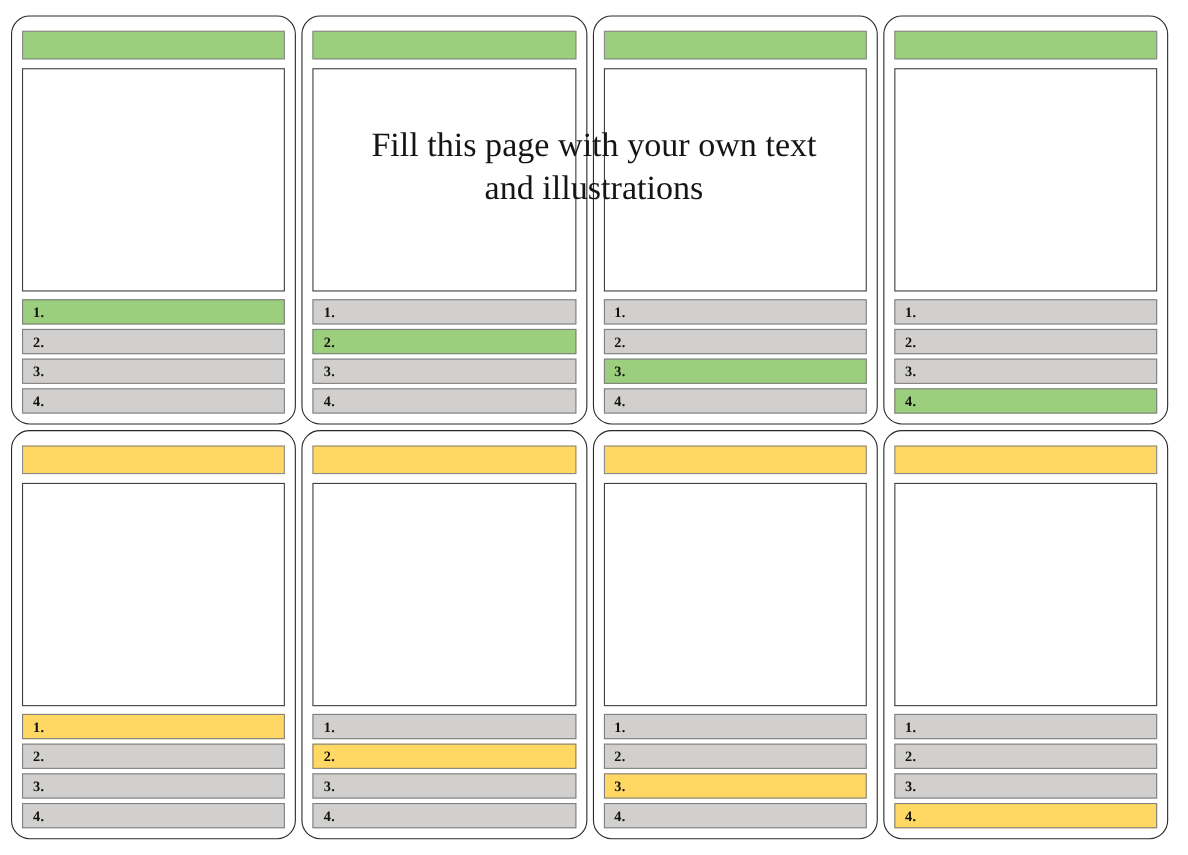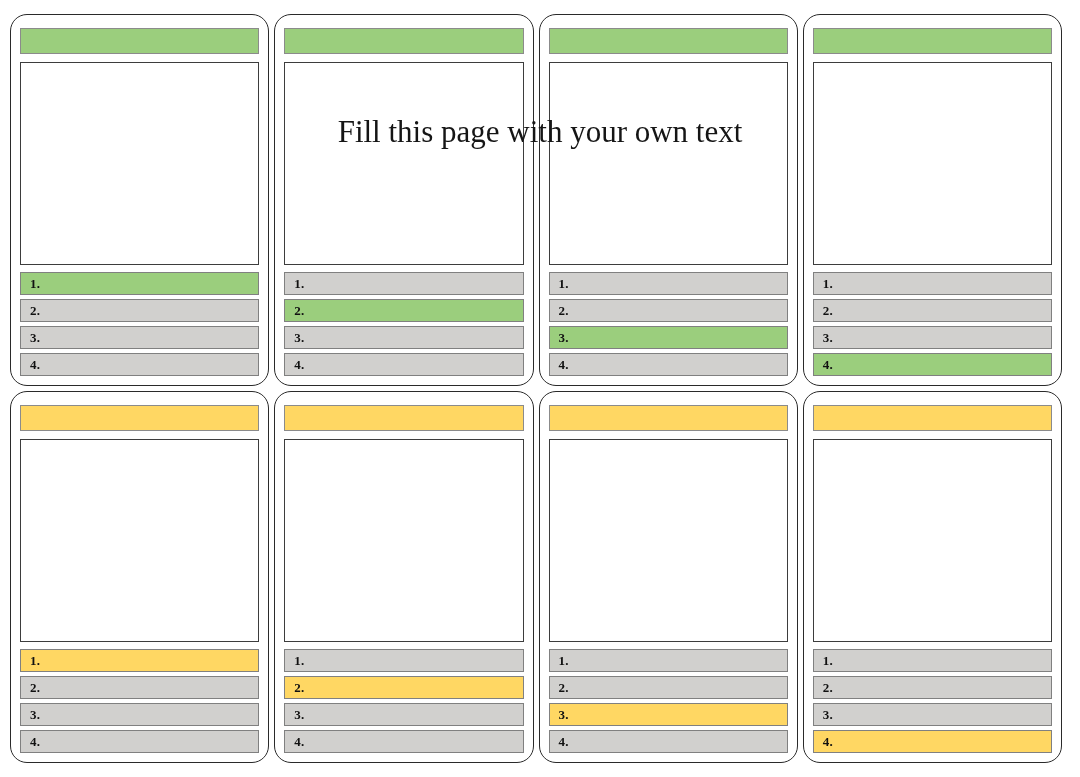--- a/index.html
+++ b/index.html
@@ -220,15 +220,16 @@
         <div class="row highlight">
             <span>4.</span>
           </div>
       </div>
     </div>
 
   </div>
 
   <div class="overlay">
     <div>Fill this page with your own text</div>
+    <div>and illustrations</div>
   </div>
 
 </div>
 
 </body></html>

